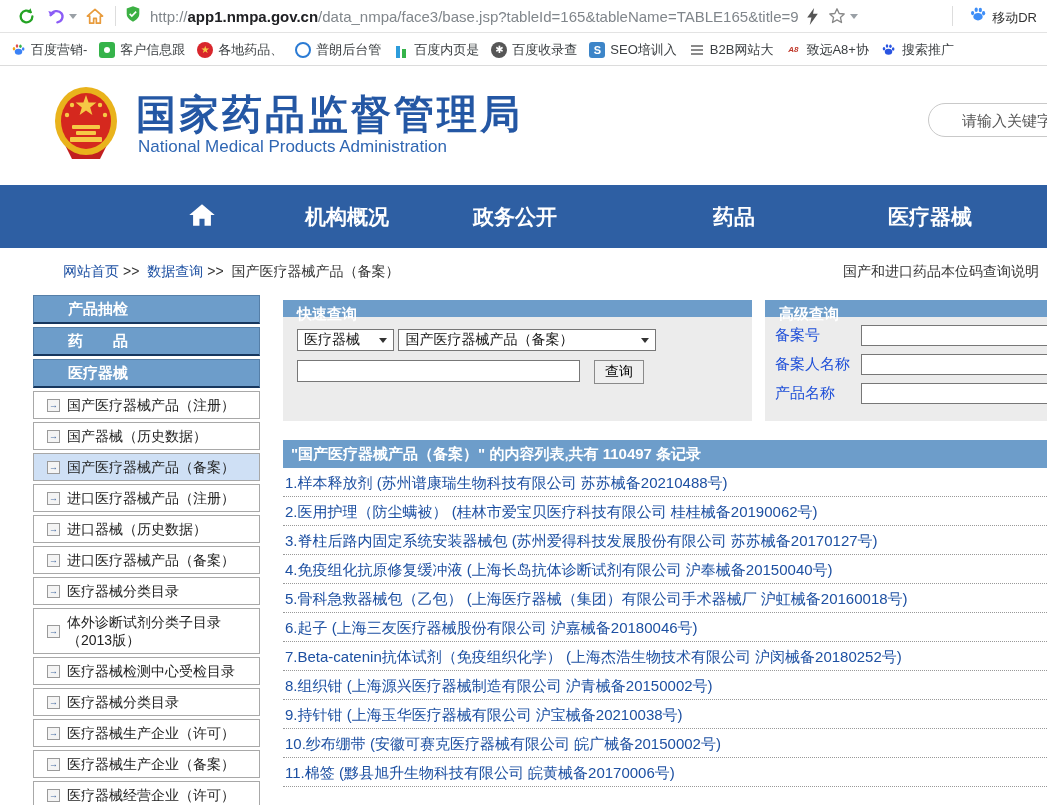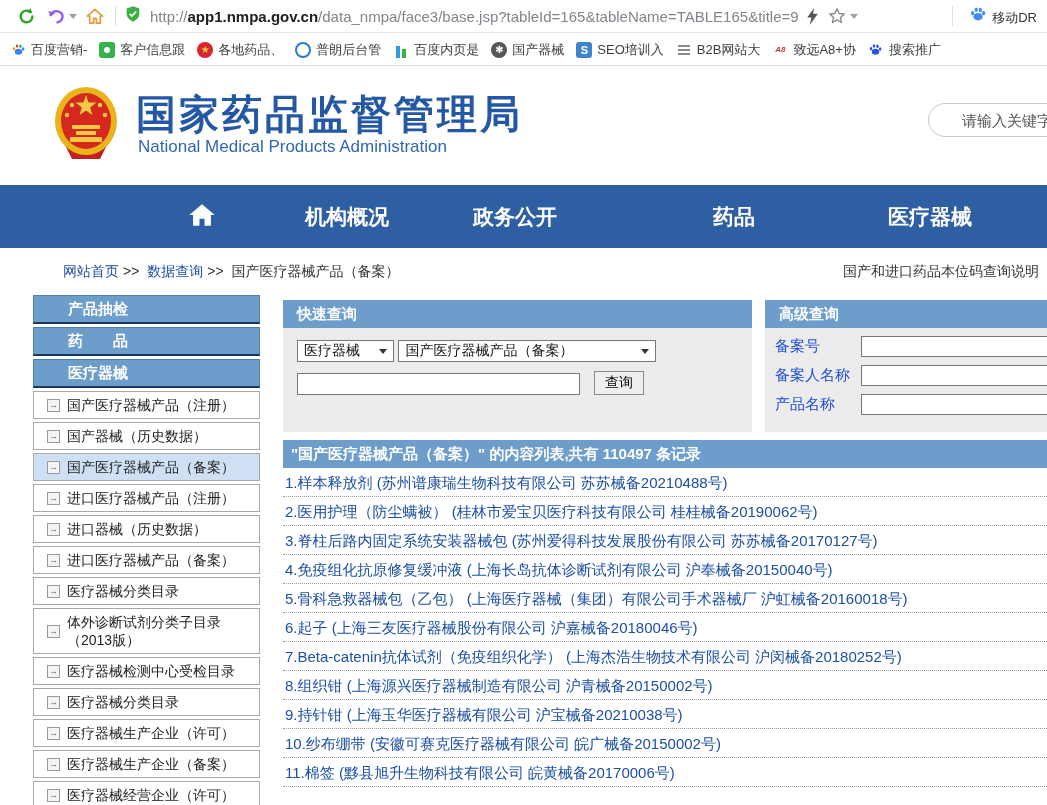--- a/index.html
+++ b/index.html
@@ -72,33 +72,33 @@
   .sb-item { background:#fff; border:1px solid #a8a8a8; display:flex; align-items:center; gap:7px;
     padding:4px 4px 4px 13px; font-size:14px; color:#222; line-height:18px; cursor:pointer; }
   .sb-item.selected { background:var(--selected-item-bg,#cfe0f5); }
   .sb-bullet { width:13px; height:13px; border:1px solid #9a9a9a; flex:0 0 auto; display:inline-flex;
     align-items:center; justify-content:center; font-size:9px; color:#4a6fa5; background:#f4f4f4; }
   .sb-bullet::after { content:"\2192"; }
 
   
   .quick-box { position:absolute; left:283px; top:300px; width:469px; }
   .adv-box   { position:absolute; left:765px; top:300px; width:290px; }
-  .box-header { height:28px; line-height:27px; background:var(--panel-blue,#6d9dca);
+  .box-header { height:17px; line-height:27px; background:var(--panel-blue,#6d9dca);
     color:#fff; font-size:15px; font-weight:bold; padding-left:14px; }
   .box-body { background:#ececec; padding:12px 14px 12px 14px; }
   .quick-box .box-body { height:104px; }
   .adv-box .box-body { height:104px; padding:8px 6px 8px 10px; }
 
   .fake-select { background:#fff; border:1px solid #777; height:22px; display:inline-flex; align-items:center;
     justify-content:space-between; font-size:14px; color:#111; padding:0 6px; cursor:pointer; }
   .sel-cat { width:97px; margin-bottom:8px; }
   .sel-table { width:258px; margin-bottom:9px; }
   .sel-caret { width:0; height:0; border-left:4px solid transparent; border-right:4px solid transparent;
     border-top:5px solid #333; margin-left:6px; flex:0 0 auto; }
-  .qq-row { display:flex; align-items:flex-end; gap:14px; }
+  .qq-row { display:flex; align-items:flex-start; gap:14px; }
   .qq-input { width:283px; height:22px; border:1px solid #777; background:#fff; font-size:14px; padding:0 4px; outline:none; }
   .qq-btn { height:24px; padding:0 10px; font-size:14px; background:#efefef; border:1px solid #8a8a8a; cursor:pointer; }
 
   .adv-row { display:flex; align-items:center; margin-bottom:8px; }
   .adv-label { width:86px; font-size:15px; color:#1d4ed8; flex:0 0 auto; }
   .adv-input { width:240px; height:21px; border:1px solid #777; background:#fff; font-size:14px; padding:0 4px; outline:none; }
 
   
   .results { position:absolute; left:283px; top:440px; right:0; }
   .results-header { height:28px; line-height:28px; background:var(--panel-blue,#6d9dca); color:#fff;
@@ -193,21 +193,21 @@
     </span>
     <span class="bm">
       <span class="fav fav-bars">
           <i></i>
           <i></i>
         </span>
       <span>百度内页是</span>
     </span>
     <span class="bm">
       <span class="fav fav-dark">✱</span>
-      <span>国产器械</span>
+      <span>百度收录查</span>
     </span>
     <span class="bm">
       <span class="fav fav-seo">S</span>
       <span>SEO培训入</span>
     </span>
     <span class="bm">
       <span class="fav fav-list">
           <span></span>
         </span>
       <span>B2B网站大</span>

